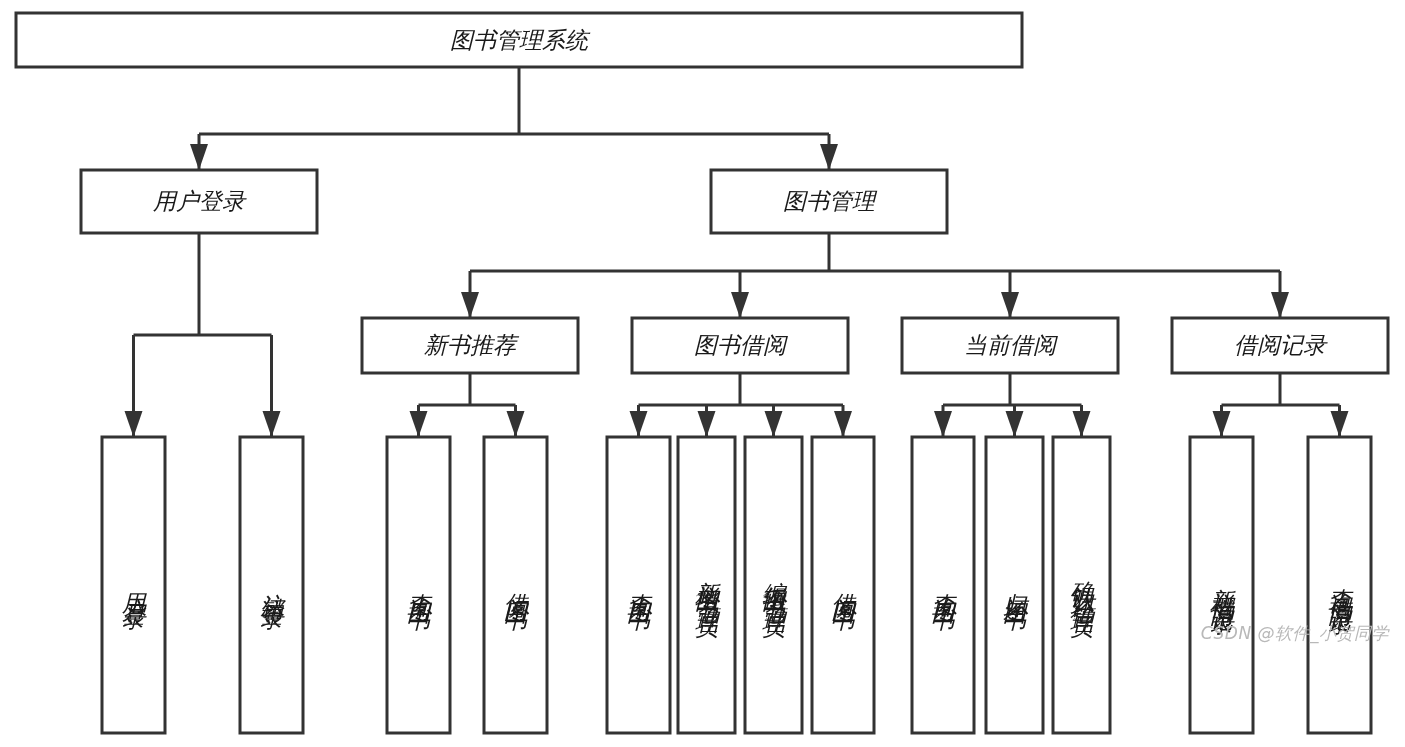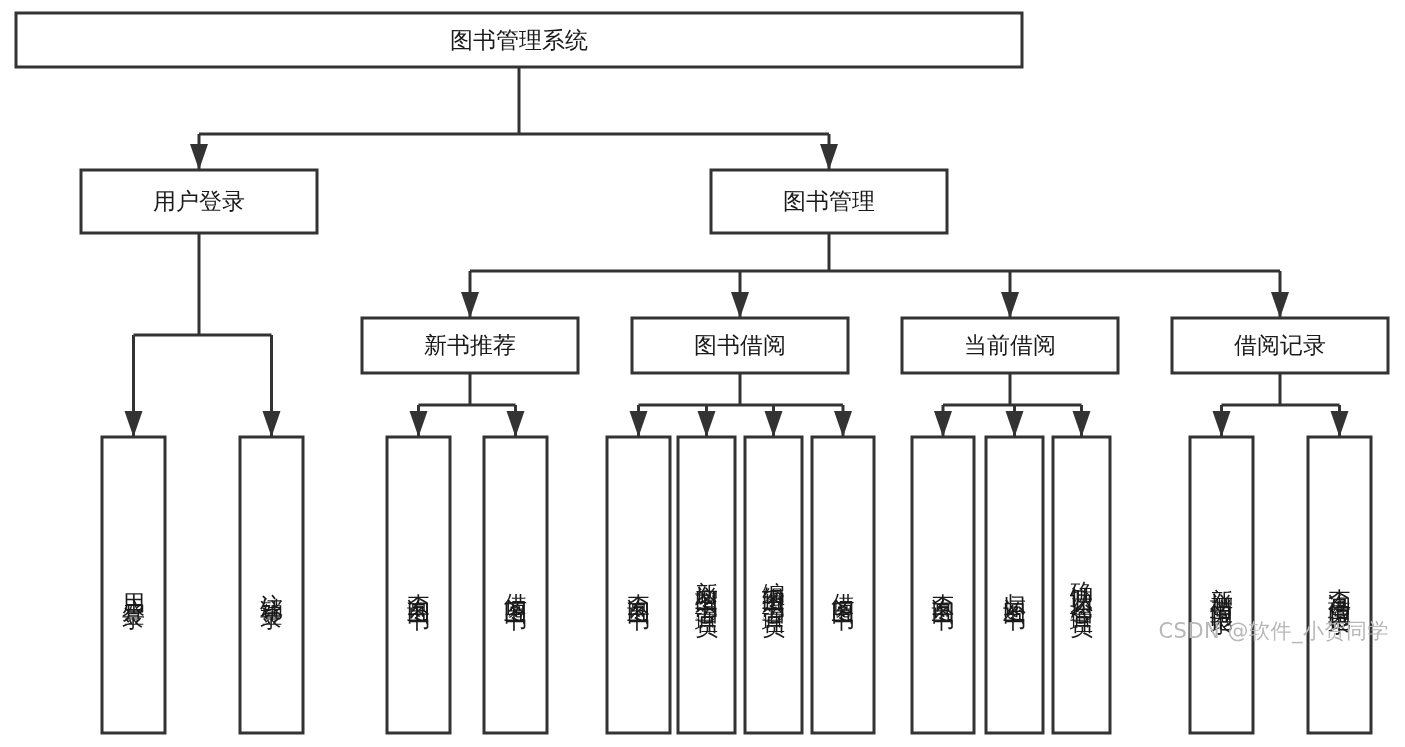--- a/index.html
+++ b/index.html
@@ -11,20 +11,21 @@
     width: 1405px;
     height: 747px;
     font-family: "DejaVu Sans", "Liberation Sans", sans-serif;
     overflow: hidden;
     position: relative;
   }
   #diagram-root {
     position: relative;
     width: 1405px;
     height: 651px;
+    font-style: italic;
   }
   svg.canvas {
     position: absolute;
     top: 0;
     left: 0;
     width: 1405px;
     height: 747px;
   }
   .node-box {
     fill: #ffffff;
@@ -61,21 +62,21 @@
     justify-content: center;
     text-align: center;
     white-space: nowrap;
     pointer-events: none;
   }
   .watermark {
     position: absolute;
     right: 16px;
     bottom: 6px;
     font-family: "DejaVu Sans", "Liberation Sans", sans-serif;
-    font-size: 21px;
+    font-size: 17px;
     color: #b8b8b8;
     letter-spacing: 0.5px;
     white-space: nowrap;
   }
 </style>
 </head>
 <body>
 
 <div id="diagram-root">
 

